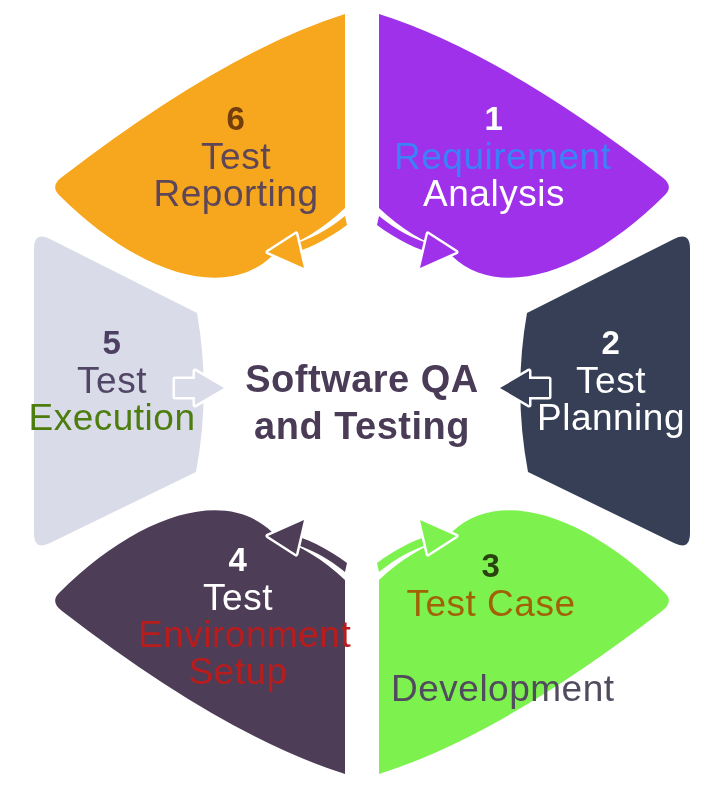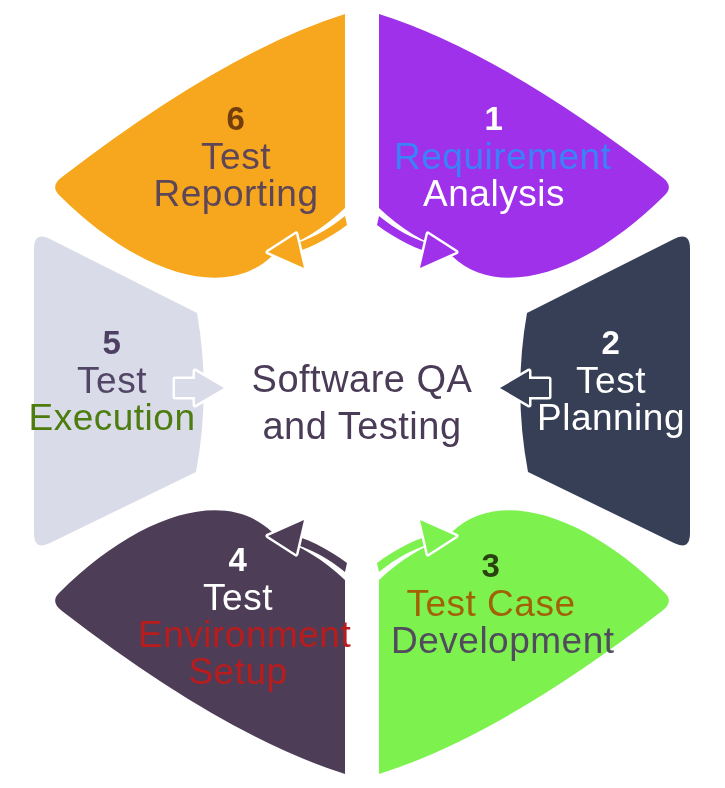--- a/index.html
+++ b/index.html
@@ -6,21 +6,21 @@
   .stage{
     position:relative;width:725px;height:788px;overflow:hidden;
     font-family:"Liberation Sans",sans-serif;
   }
   .petal-svg{position:absolute;left:0;top:0;}
   .block{position:absolute;text-align:center;pointer-events:none;}
   .num{font-weight:700;font-size:33px;line-height:38px;letter-spacing:.5px;}
   .lbl{font-size:37px;line-height:37px;letter-spacing:.5px;}
   .center-title{
     position:absolute;left:212px;top:356px;width:300px;text-align:center;
-    font-weight:400;font-size:38px;line-height:47px;letter-spacing:.5px;
+    font-weight:700;font-size:38px;line-height:47px;letter-spacing:.5px;
   }
   .arrow-cut{stroke:#ffffff;stroke-width:5;paint-order:stroke;stroke-linejoin:round;}
 </style>
 </head>
 <body>
 
 <div class="stage" style="background: rgb(255, 255, 255);">
 
   <svg class="petal-svg" width="725" height="788" viewBox="0 0 725 788">
 
@@ -67,21 +67,21 @@
 
   <div class="block" style="left:511px;top:324px;width:200px;">
     <div class="num" style="color: rgb(255, 255, 255);">2</div>
     <div class="lbl" style="color: rgb(255, 255, 255);">Test</div>
     <div class="lbl" style="color: rgb(255, 255, 255);">Planning</div>
   </div>
 
   <div class="block" style="left:391px;top:547px;width:200px;">
     <div class="num" style="color: rgb(42, 66, 15);">3</div>
     <div class="lbl" style="color: #a16207;">Test Case</div>
-    <div class="lbl" style="color: rgb(81, 75, 94);">Development</div>
+    <div class="lbl" style="color: rgb(81, 75, 94); margin-top: 48px;">Development</div>
   </div>
 
   <div class="block" style="left:138px;top:541px;width:200px;">
     <div class="num" style="color: rgb(255, 255, 255);">4</div>
     <div class="lbl" style="color: rgb(255, 255, 255);">Test</div>
     <div class="lbl" style="color: #b91c1c;">Environment</div>
     <div class="lbl" style="color: #b91c1c;">Setup</div>
   </div>
 
   <div class="block" style="left:12px;top:324px;width:200px;">

